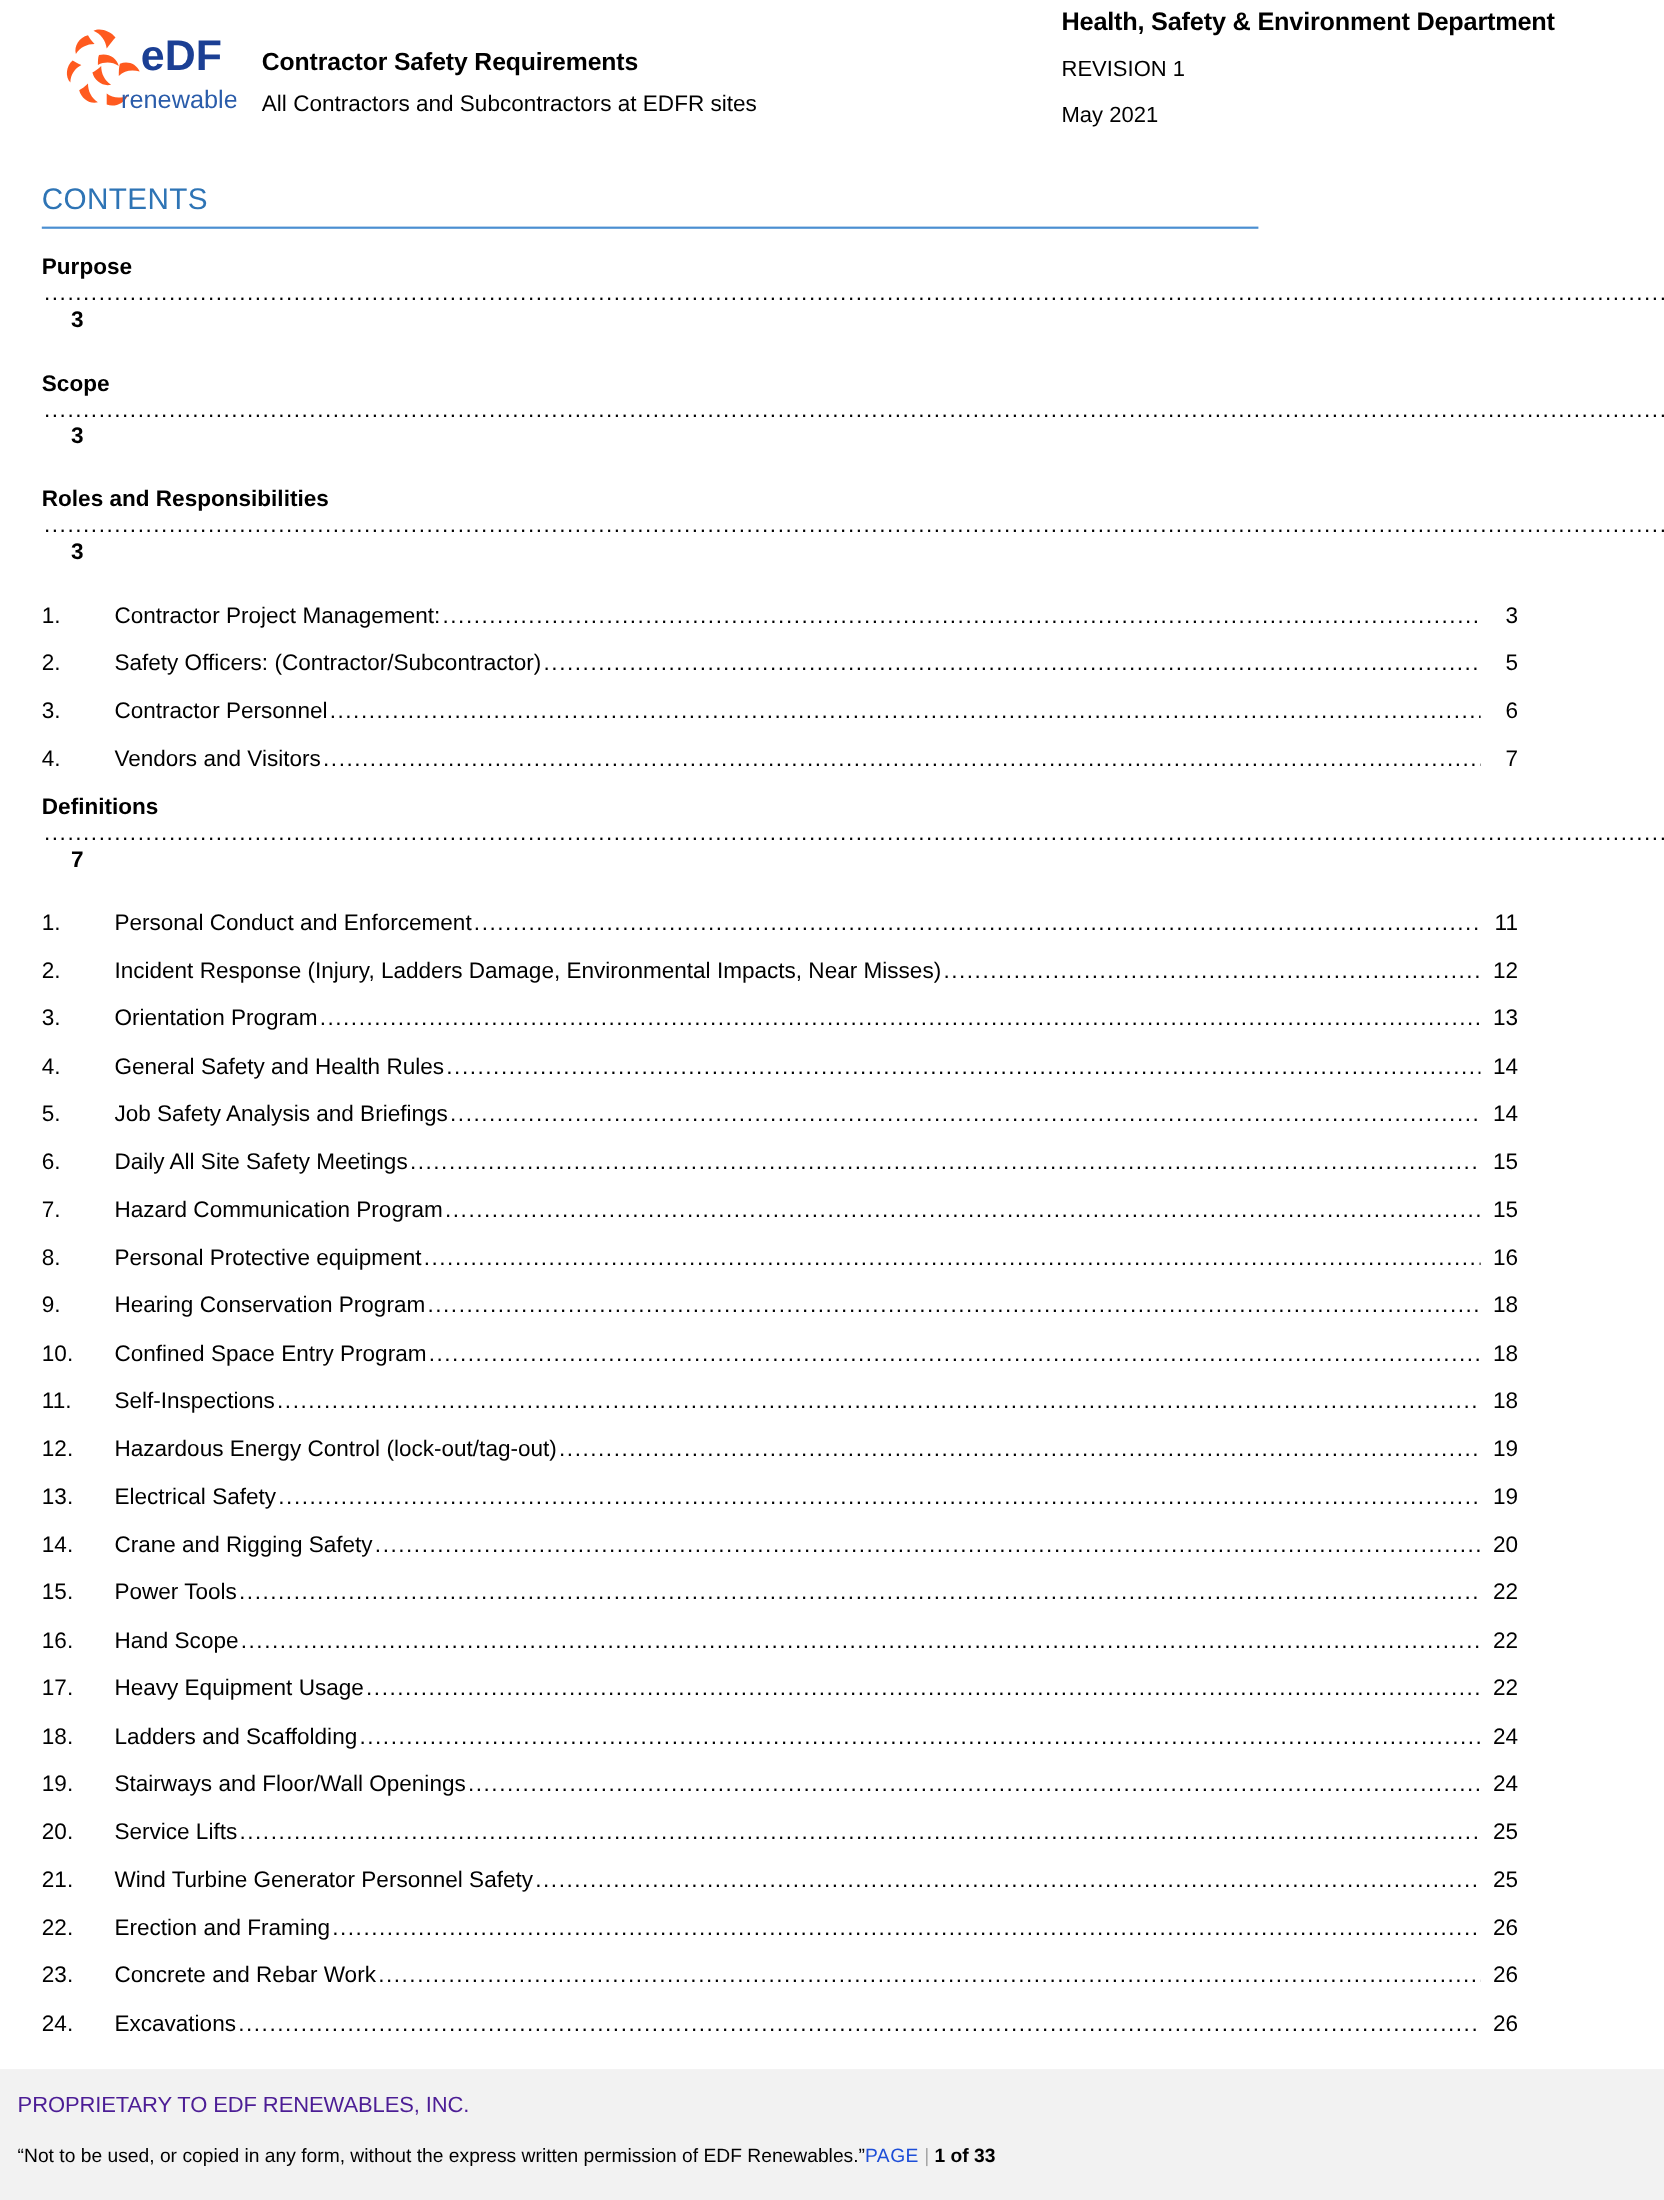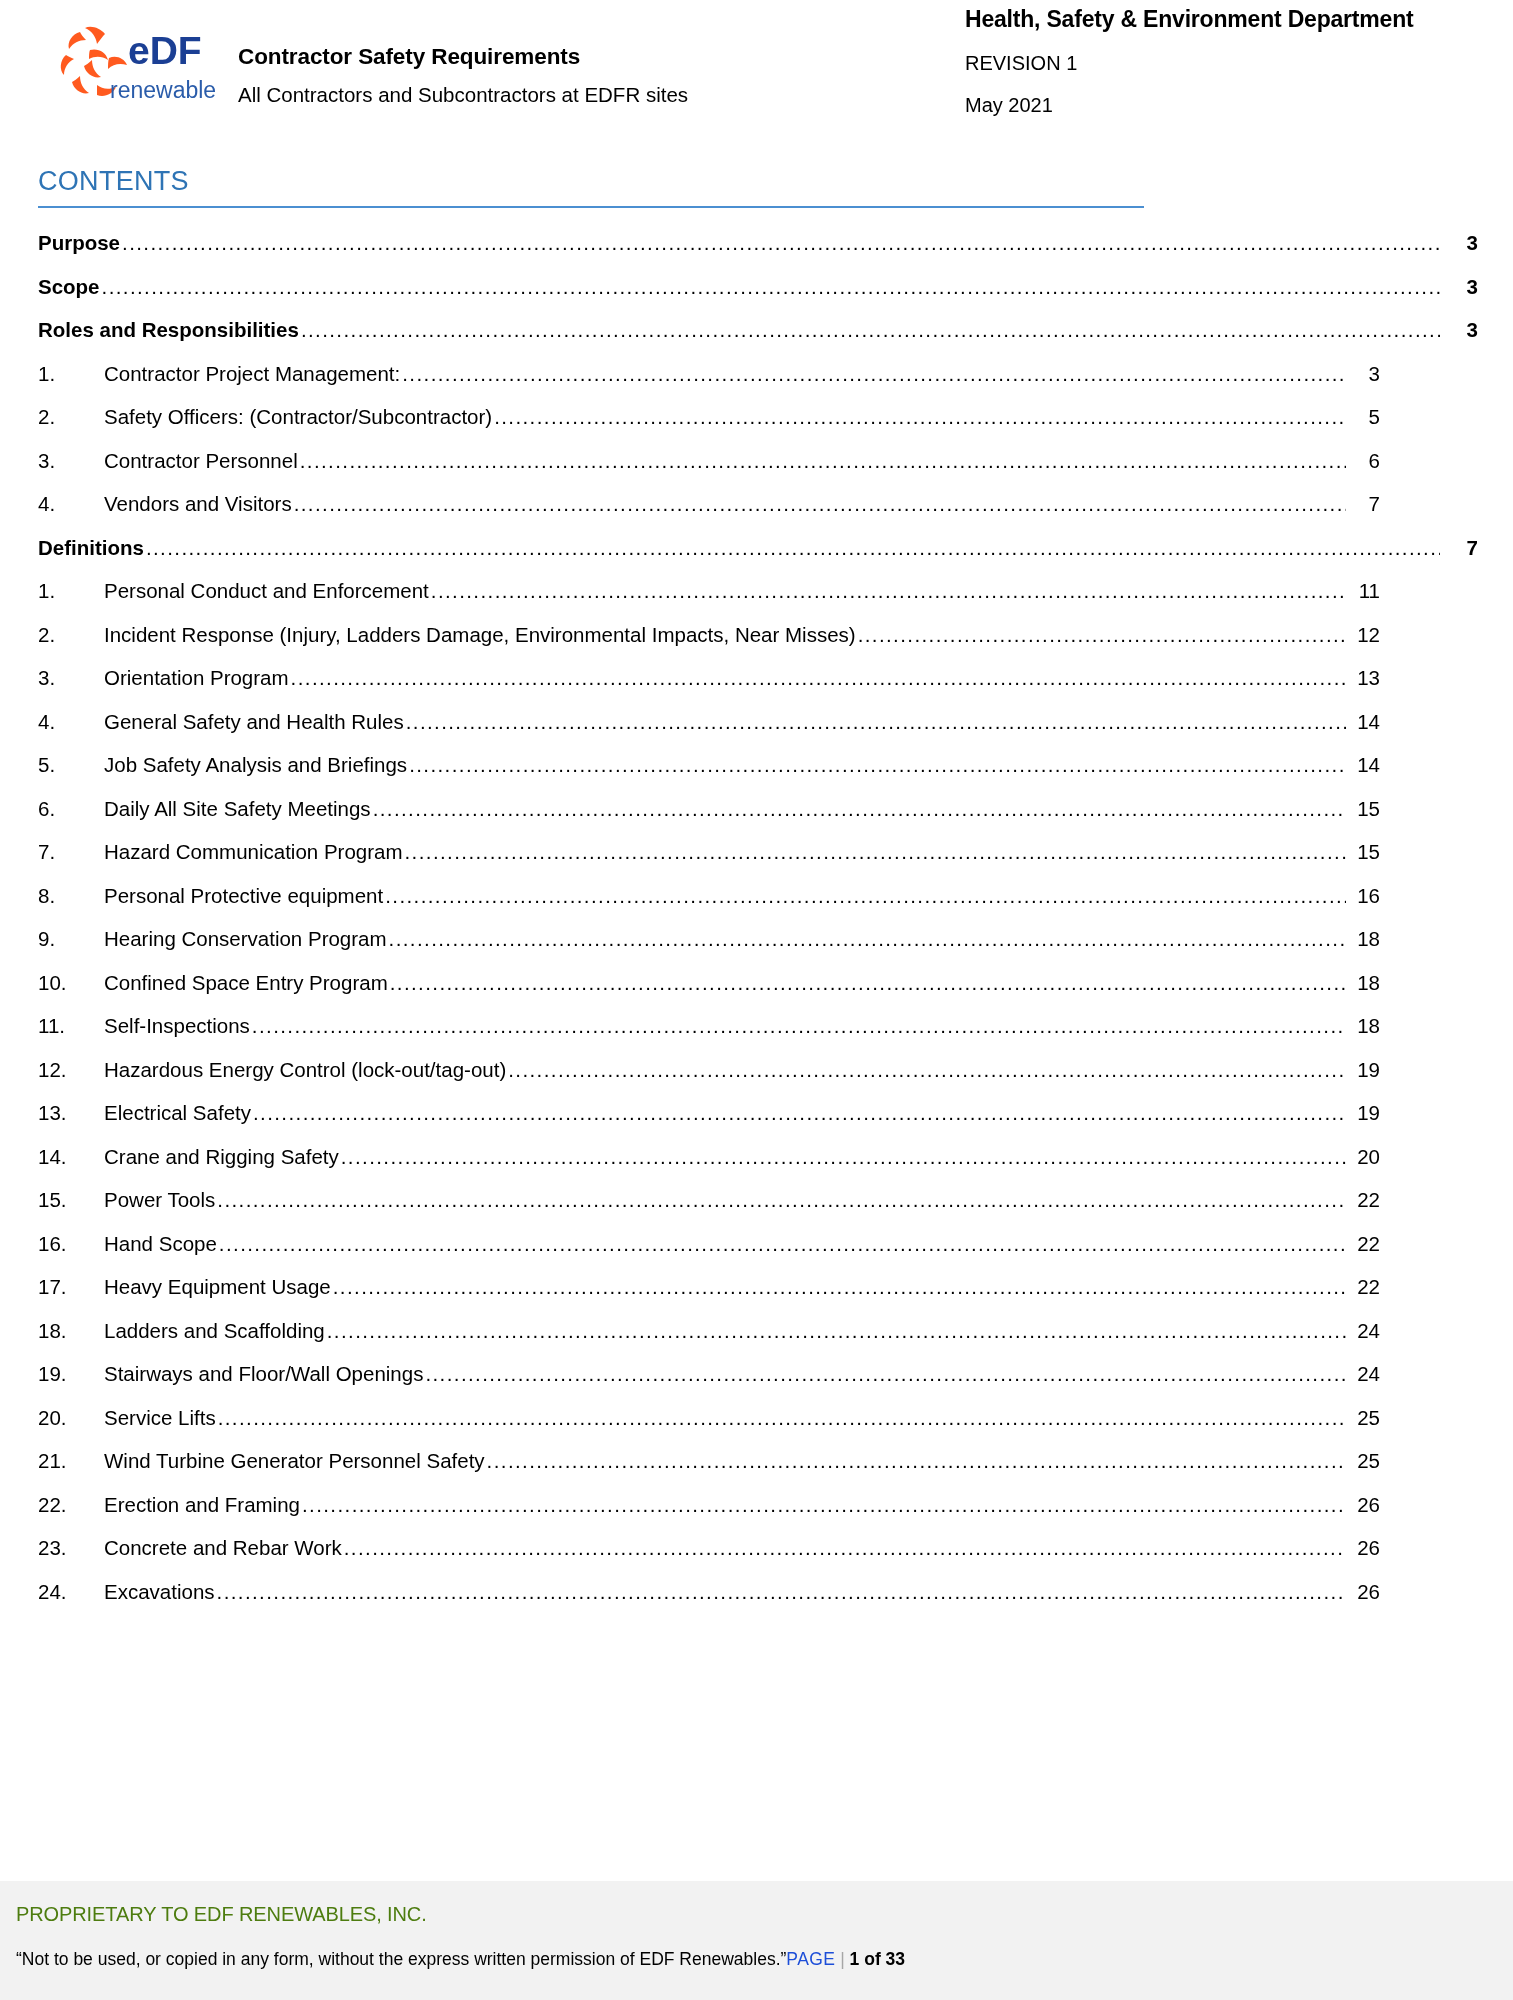--- a/index.html
+++ b/index.html
@@ -94,21 +94,21 @@
   .toc {
     padding: 0 35px 0 38px;
     margin-top: 23px;
   }
   .toc-row {
     display: flex;
     align-items: baseline;
     width: 100%;
   }
   
-  .toc-row.lvl1 { margin-bottom: 19.5px; }
+  .toc-row.lvl1 { margin-bottom: 19.5px; flex-direction: column; }
   .toc-row.lvl1 .toc-label {
     font-weight: bold;
     font-size: 20.5px;
   }
   .toc-row.lvl1 .toc-page {
     font-weight: bold;
     font-size: 20.5px;
     width: 38px;
     text-align: right;
     flex: 0 0 38px;
@@ -153,21 +153,21 @@
   
   .doc-footer {
     position: absolute;
     left: 0;
     bottom: 0;
     width: 1513px;
     background: #F2F2F2;
     padding: 22px 28px 30px 16px;
   }
   .footer-proprietary {
-    color: #4d7c0f;
+    color: #4c1d95;
     font-size: 20px;
     letter-spacing: -0.1px;
   }
   .footer-row {
     display: flex;
     justify-content: flex-start;
     align-items: baseline;
     margin-top: 23px;
   }
   .footer-notice {

